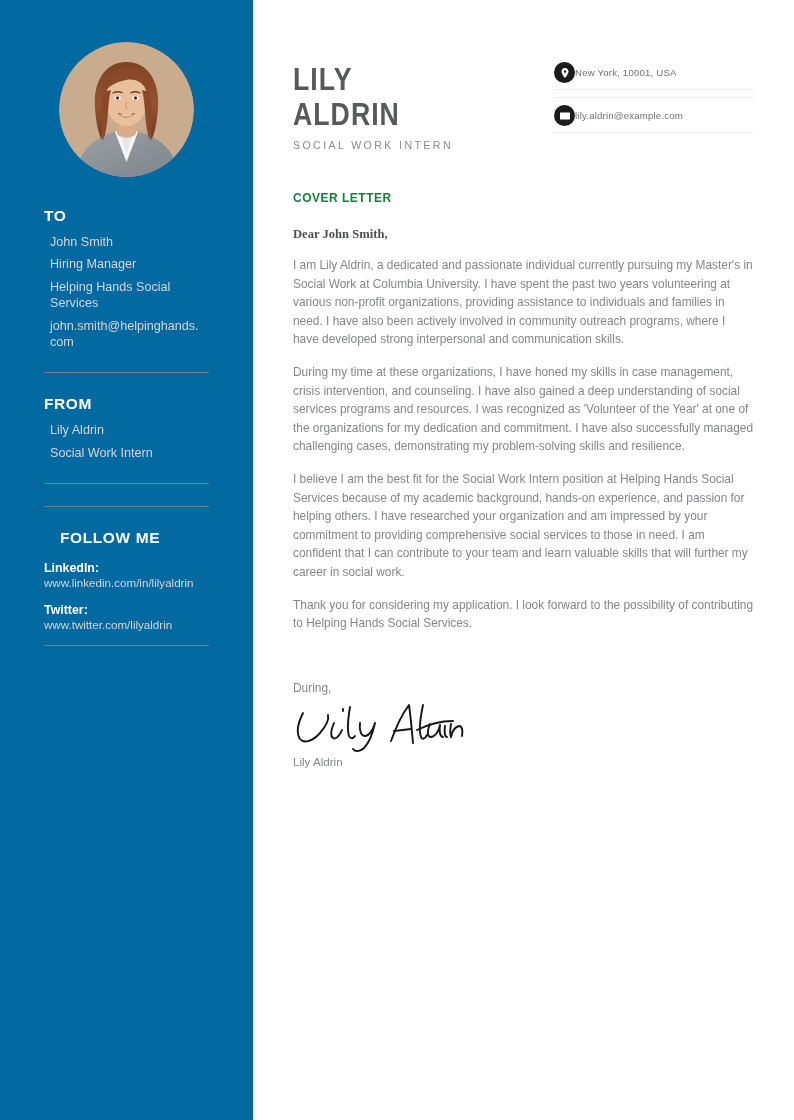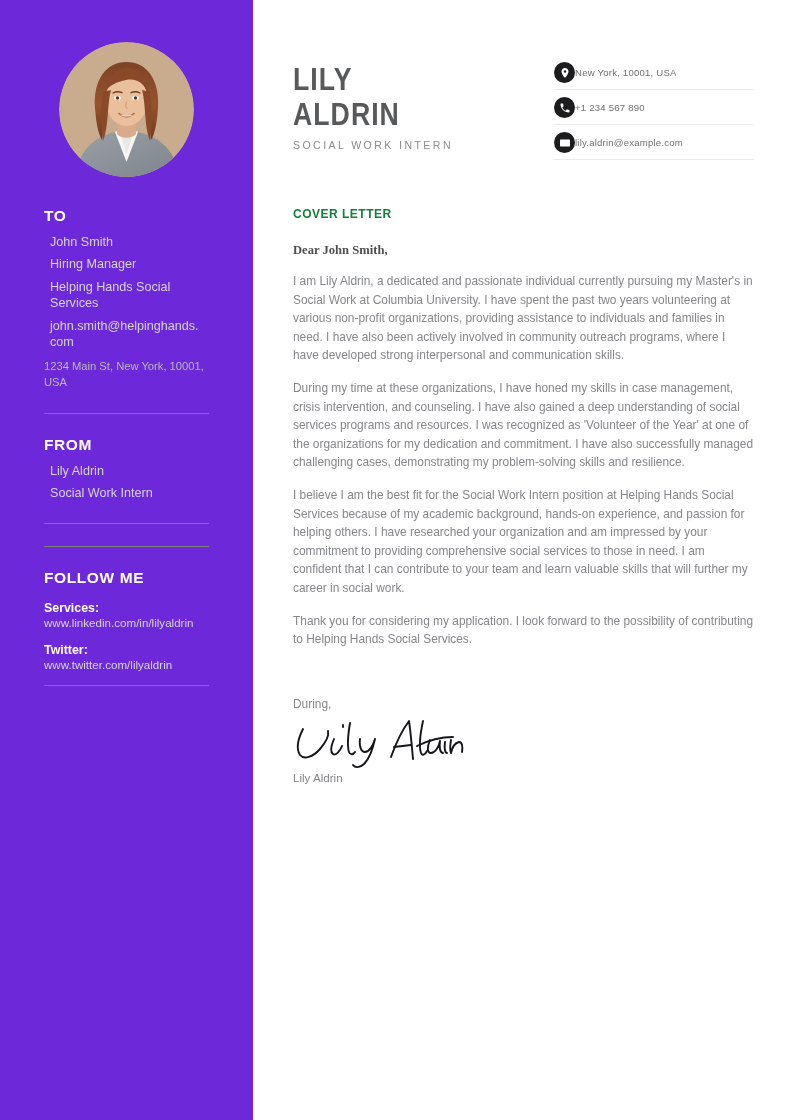--- a/index.html
+++ b/index.html
@@ -7,21 +7,21 @@
     width:794px;height:1120px;
     background:#ffffff;
     font-family:"Liberation Sans", sans-serif;
     overflow:hidden;
   }
   .page{position:relative;width:794px;height:1120px;display:flex;}
 
   
   .sidebar{
     width:253px;min-width:253px;height:1120px;
-    background:#6d28d9;
+    background:#0369a1;
     box-sizing:border-box;
     padding:40px 44px 0 44px;
   }
   .photo-wrap{
     width:135px;height:135px;margin:2px auto 0 auto;
     border-radius:50%;overflow:hidden;
     display:block;
   }
   .photo-wrap svg{display:block;}
 
@@ -166,39 +166,38 @@
         </g>
       </svg>
     </div>
 
     <div class="sb-block" style="margin-top:30px;">
       <div class="sb-head">TO</div>
       <div class="sb-line">John Smith</div>
       <div class="sb-line">Hiring Manager</div>
       <div class="sb-line">Helping Hands Social Services</div>
       <div class="sb-line">john.smith@helpinghands.com</div>
-      <div class="sb-sub">1234 Main St, New York, 10001, USA</div>
     </div>
 
     <div class="divider"></div>
 
     <div class="sb-block">
       <div class="sb-head">FROM</div>
       <div class="sb-line">Lily Aldrin</div>
       <div class="sb-line">Social Work Intern</div>
     </div>
 
     <div class="divider"></div>
 
 
     <div class="divider"></div>
 
     <div class="sb-block">
-      <div class="sb-head" style="margin-bottom:14px;">FOLLOW ME</div>
-      <div class="sb-link-label">Services:</div>
+      <div class="sb-head" style="margin-bottom:14px;margin-left:16px;">FOLLOW ME</div>
+      <div class="sb-link-label">LinkedIn:</div>
       <div class="sb-link-url">www.linkedin.com/in/lilyaldrin</div>
       <div class="sb-link-label">Twitter:</div>
       <div class="sb-link-url">www.twitter.com/lilyaldrin</div>
     </div>
 
     <div class="divider" style="margin-top:6px;"></div>
 
   </aside>
 
   <main class="main">
@@ -214,28 +213,20 @@
         <div class="crow">
           <span class="cico">
             <svg width="12" height="12" viewBox="0 0 24 24">
                 <path fill="#fff" d="M12 2c-3.9 0-7 3.1-7 7 0 5.2 7 13 7 13s7-7.8 7-13c0-3.9-3.1-7-7-7zm0 9.5A2.5 2.5 0 1 1 12 6.5a2.5 2.5 0 0 1 0 5z"></path>
               </svg>
           </span>
           <span class="ctxt">New York, 10001, USA</span>
         </div>
         <div class="crule"></div>
 
-        <div class="crow">
-          <span class="cico">
-            <svg width="12" height="12" viewBox="0 0 24 24">
-                <path fill="#fff" d="M6.6 10.8c1.4 2.8 3.8 5.1 6.6 6.6l2.2-2.2c.3-.3.7-.4 1-.2 1.2.4 2.4.6 3.6.6.6 0 1 .4 1 1V20c0 .6-.4 1-1 1C10.6 21 3 13.4 3 4c0-.6.4-1 1-1h3.5c.6 0 1 .4 1 1 0 1.3.2 2.5.6 3.6.1.3 0 .7-.2 1l-2.3 2.2z"></path>
-              </svg>
-          </span>
-          <span class="ctxt">+1 234 567 890</span>
-        </div>
         <div class="crule"></div>
 
         <div class="crow">
           <span class="cico">
             <svg width="12" height="12" viewBox="0 0 24 24">
                 <path fill="#fff" d="M3 5h18c.6 0 1 .4 1 1v12c0 .6-.4 1-1 1H3c-.6 0-1-.4-1-1V6c0-.6.4-1 1-1zm9 8L4.2 7h15.6L12 13z"></path>
               </svg>
           </span>
           <span class="ctxt">lily.aldrin@example.com</span>
         </div>

